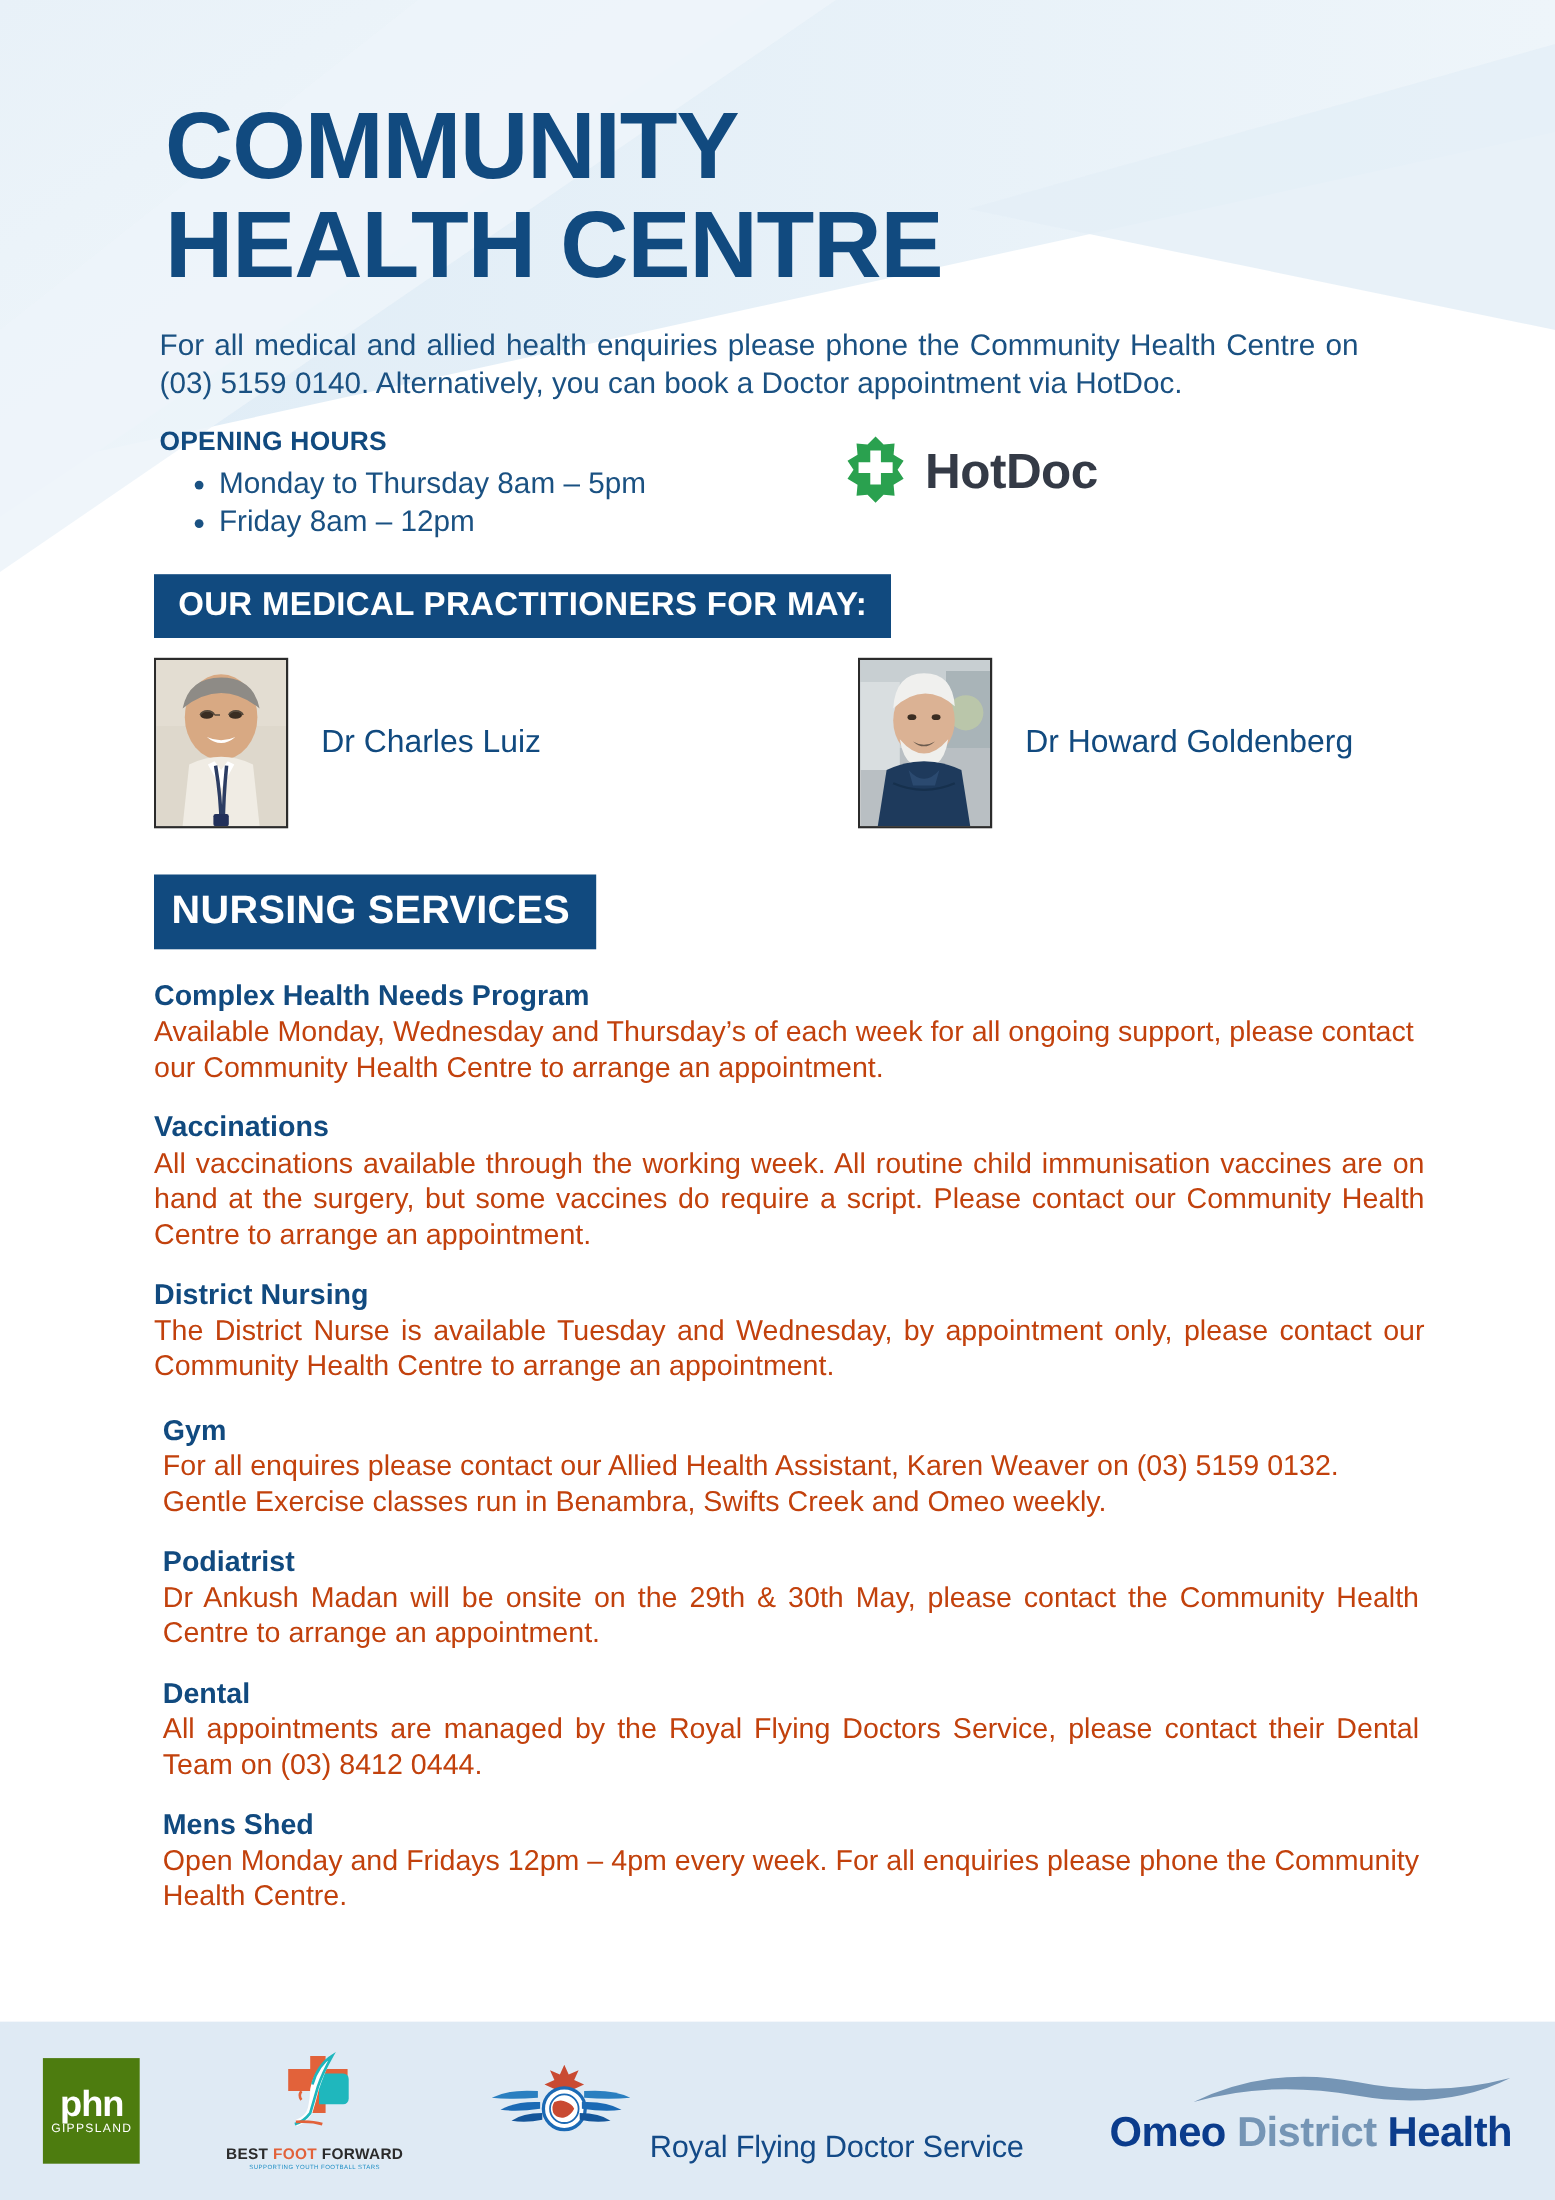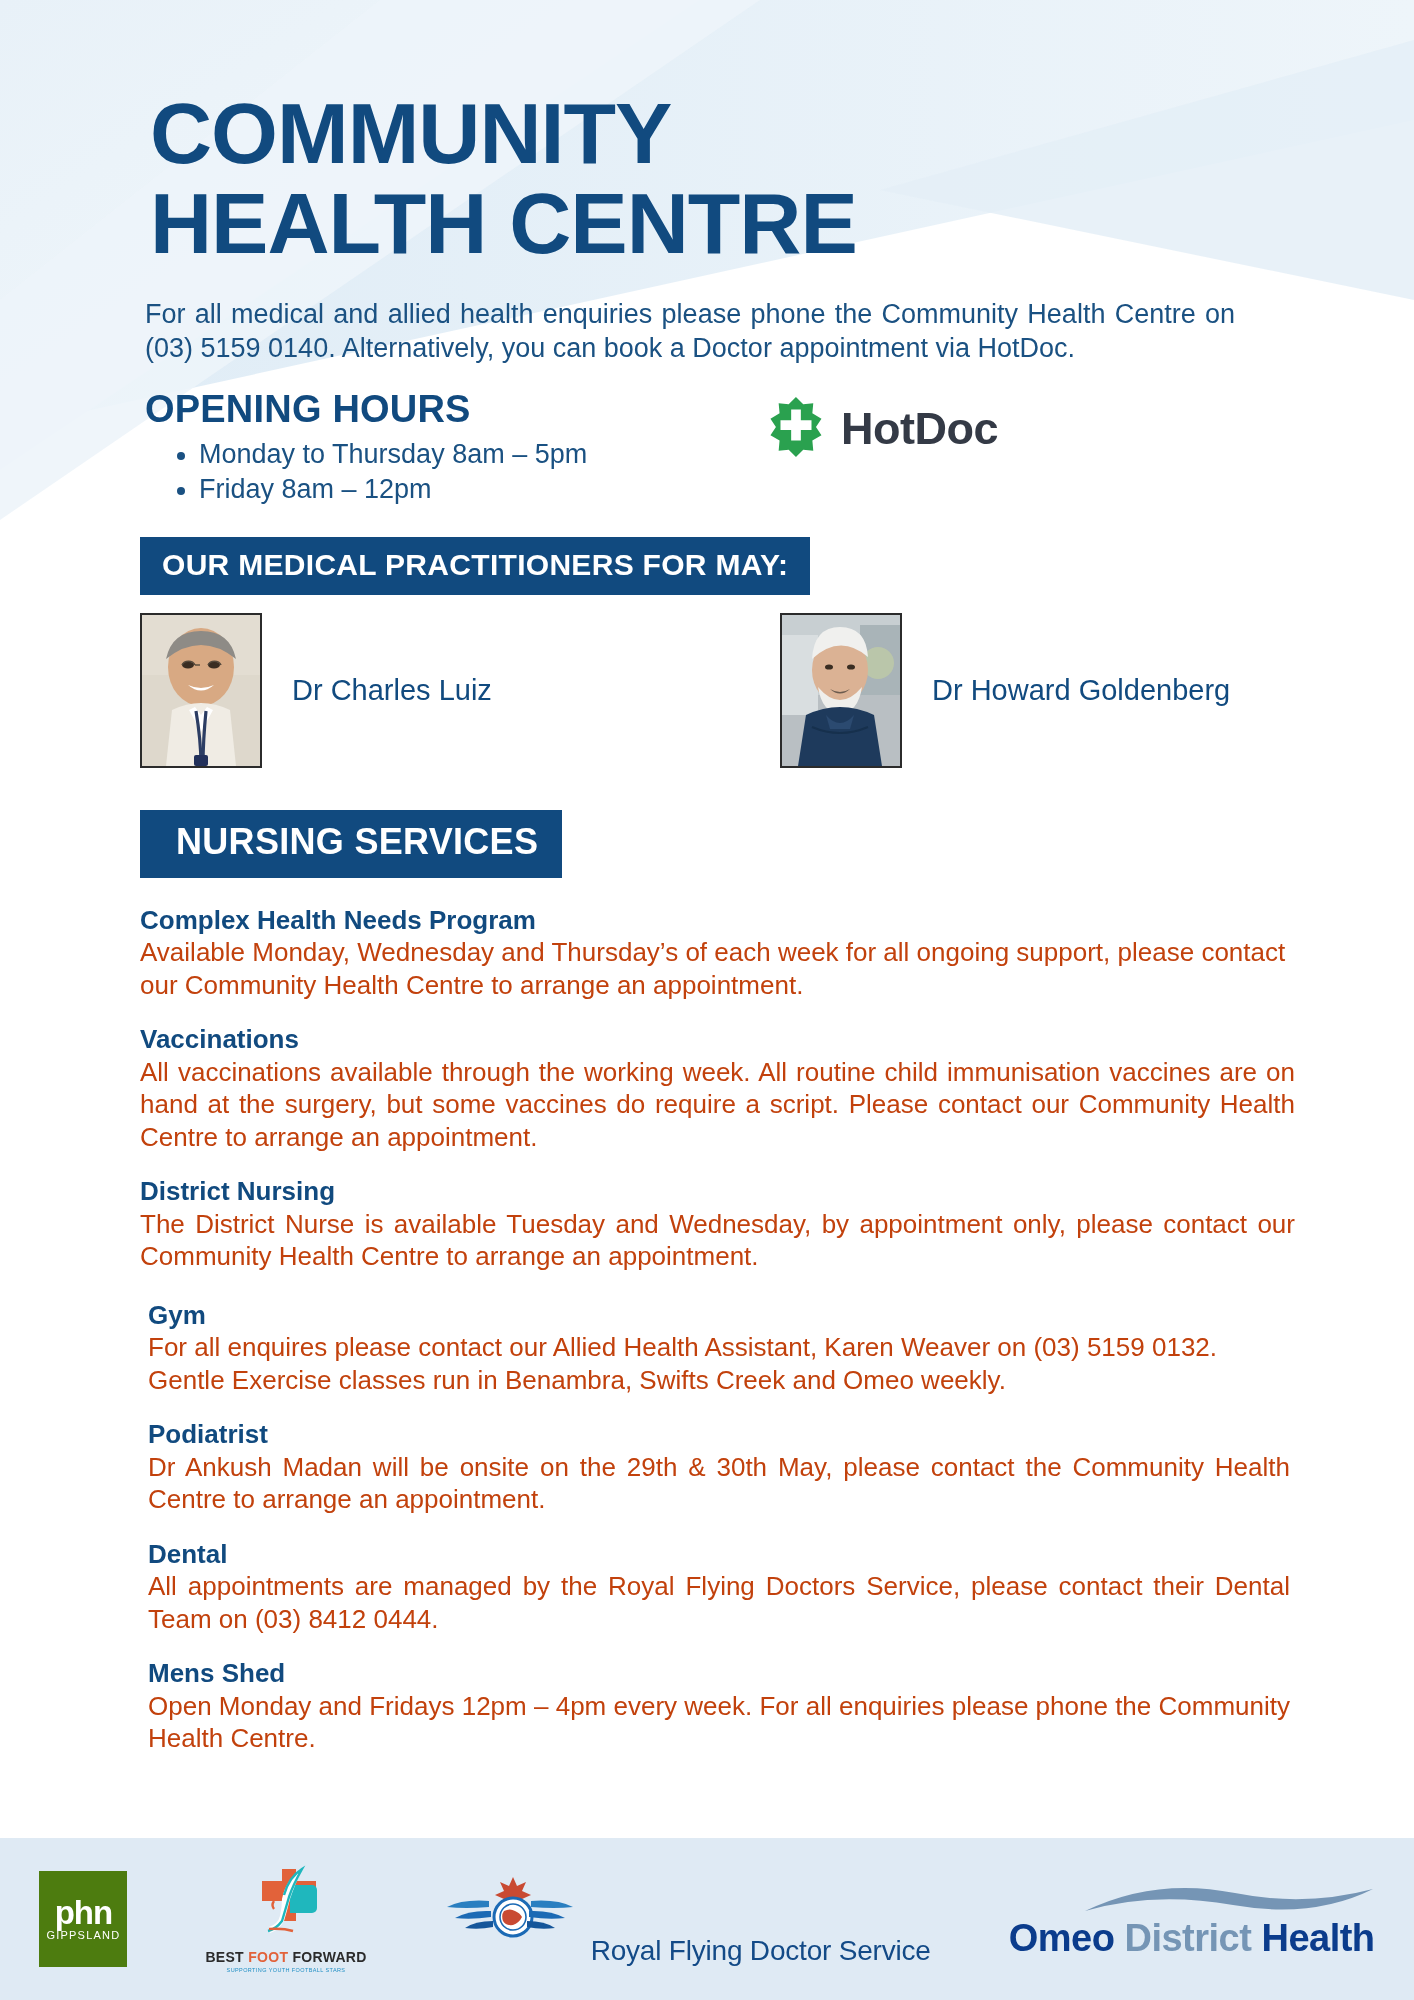--- a/index.html
+++ b/index.html
@@ -42,21 +42,21 @@
 
   
   .hours-row {
     display:flex;
     align-items:flex-start;
     margin:22px 0 0 145px;
     width:1120px;
   }
   .hours-col { width:620px; }
   .hours-title {
-    font-size:38px;
+    font-size:24px;
     font-weight:700;
     color:#114a7f;
     letter-spacing:.2px;
   }
   .hours-list { list-style:none; margin-top:6px; }
   .hours-list li {
     font-size:27px;
     color:#1a5182;
     line-height:1.3;
     position:relative;
@@ -84,21 +84,21 @@
     line-height:1;
   }
   .banner-practitioners {
     margin:30px 0 0 140px;
     font-size:30px;
     padding:13px 22px 15px 22px;
   }
   .banner-nursing {
     margin:42px 0 0 140px;
     font-size:36px;
-    padding:14px 24px 18px 36px;
+    padding:14px 24px 18px 16px;
   }
   .banner-other {
     margin:36px 0 0 140px;
     font-size:36px;
     padding:14px 24px 18px 24px;
   }
 
   
   .doctors { display:flex; margin:18px 0 0 140px; width:1160px; }
   .doctor { display:flex; align-items:center; }

